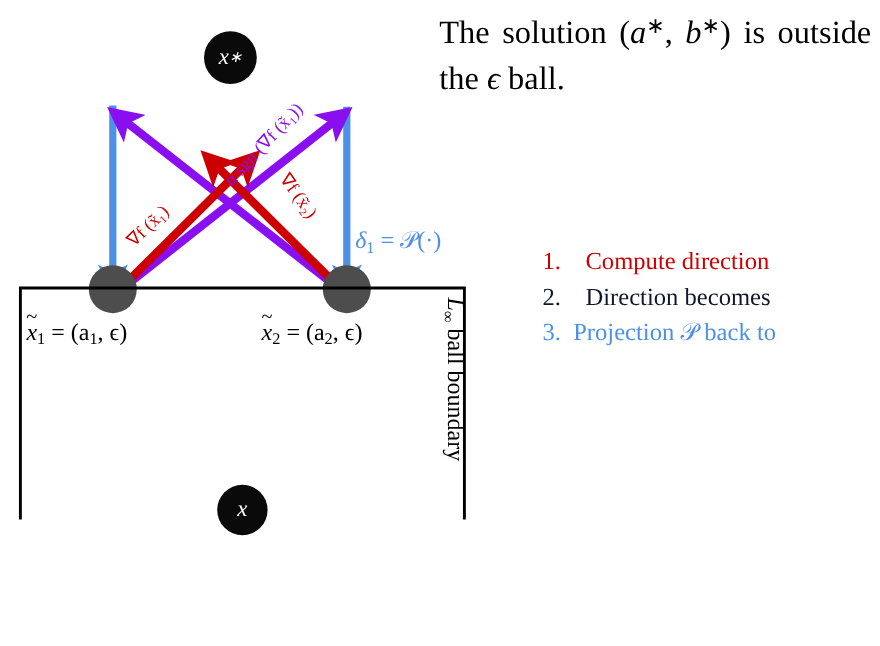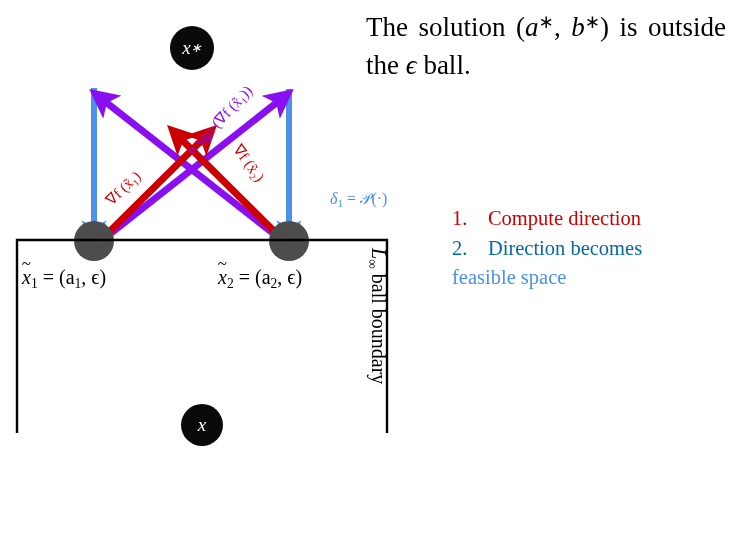--- a/index.html
+++ b/index.html
@@ -17,36 +17,36 @@
   
   #prose{left:366px;top:8px;width:360px;font-size:27px;line-height:1.42;
          white-space:normal;text-align:justify;}
   #prose .l2{text-align:left;}
 
   
   #steps{left:452px;top:204px;width:268px;font-size:20.5px;line-height:1.44;white-space:normal;}
   #steps .step{display:block;text-align:justify;}
   #steps .cont{display:block;text-align:left;}
   .c-red{color:#CC0000;}
-  .c-pur{color:#0369a1;}
+  .c-pur{color:#0f172a;}
   .c-blu{color:#4D90E8;}
 
   
   .bubble{position:absolute;border-radius:50%;background:#0a0a0a;color:#fff;
           display:flex;align-items:center;justify-content:center;
           font-family:"Liberation Serif",serif;font-style:italic;}
   #node-xstar{left:170px;top:26px;width:44px;height:44px;font-size:19px;}
   #node-x{left:181px;top:404px;width:42px;height:42px;font-size:19px;}
 
   
   #lbl-x1{left:22px;top:266px;font-size:20px;}
   #lbl-x2{left:218px;top:266px;font-size:20px;}
 
   
-  #lbl-delta{left:296px;top:190px;font-size:16px;margin-left:34px;}
+  #lbl-delta{left:296px;top:190px;font-size:20px;}
 
   
   #lbl-boundary{left:390px;top:248px;font-size:20px;
       transform-origin:left top;transform:rotate(90deg);}
 
   
   .arrlbl{position:absolute;white-space:nowrap;font-size:15px;transform-origin:left top;}
   #lbl-g1{left:102px;top:196px;color:#CC0000;transform:rotate(-44deg);}
   #lbl-g2{left:244px;top:141px;color:#CC0000;transform:rotate(54deg);}
   #lbl-sgn{left:183px;top:146px;color:#8A0FF0;transform:rotate(-47deg);}
@@ -126,16 +126,19 @@
     <span class="step c-red">
       <span>1.</span>&nbsp;&nbsp;&nbsp;
       <span>Compute  direction</span>
     </span>
 
     <span class="step c-pur">
       <span>2.</span>&nbsp;&nbsp;&nbsp;
       <span>Direction  becomes</span>
     </span>
 
-    <span class="cont c-blu">feasible space</span>
+    <span class="step c-blu">
+      <span>3.</span>&nbsp;
+      <span>Projection 𝒫 back to</span>
+    </span>
   </div>
 
 </div>
 
 </body></html>

